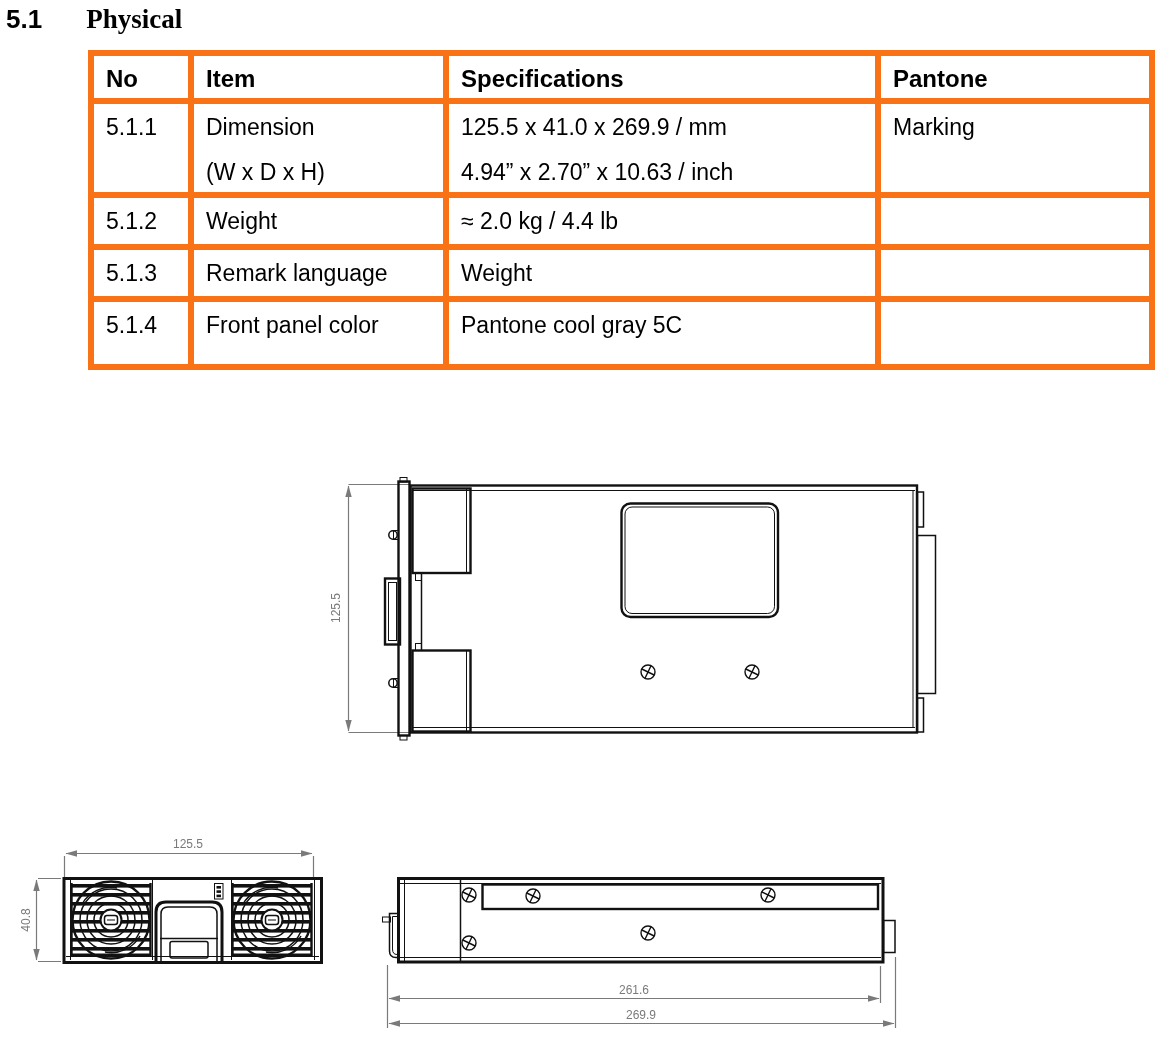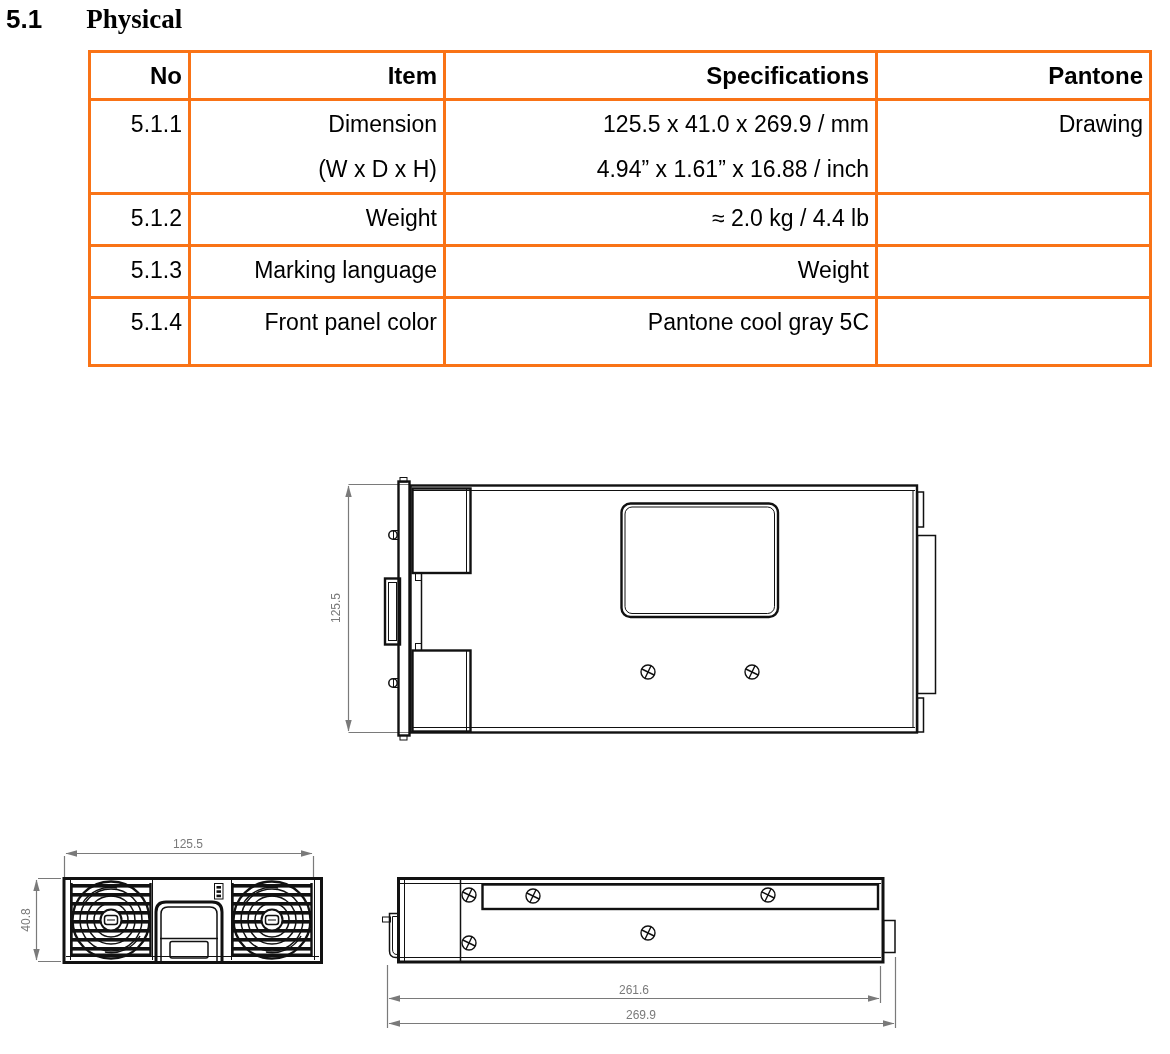--- a/index.html
+++ b/index.html
@@ -14,21 +14,21 @@
   .h-title-serif { font-weight:bold; font-size:27px; font-family:"Liberation Serif","DejaVu Serif",serif; }
   .h-title-sans { font-weight:bold; font-size:27px; font-family:"Liberation Sans","DejaVu Sans",sans-serif; }
   #head-51 { left:6px; top:4px; }
   #head-51 .h-title-serif { margin-left:44px; }
   #head-52 { left:6px; top:405px; }
   #head-52 .h-title-sans { margin-left:56px; }
 
   
   .spec-table { position:absolute; left:88px; top:50px; border-collapse:collapse; table-layout:fixed; }
   .spec-table th, .spec-table td {
-    border:3px solid #f97316; vertical-align:top; text-align:right;
+    border:6px solid #f97316; vertical-align:top; text-align:left;
     padding:9px 6px 0 12px; font-size:23px; line-height:28px; overflow:hidden;
   }
   .spec-table th { font-weight:bold; height:48px; font-size:24px; }
   .row-tall td { height:94px;margin-left:46px; }
   .row-tall .cell-line + .cell-line { margin-top:17px; }
   .row-a td { height:52px; }
   .row-b td { height:52px; }
   .row-c td { height:68px; }
 
   
@@ -69,33 +69,33 @@
     </thead>
     <tbody>
       <tr class="row-tall">
         <td>5.1.1</td>
         <td>
           <div class="cell-line">Dimension</div>
           <div class="cell-line">(W x D x H)</div>
         </td>
         <td>
           <div class="cell-line">125.5 x 41.0 x 269.9 / mm</div>
-          <div class="cell-line">4.94” x 1.61” x 16.88 / inch</div>
+          <div class="cell-line">4.94” x 2.70” x 10.63 / inch</div>
         </td>
-        <td>Drawing</td>
+        <td>Marking</td>
       </tr>
       <tr class="row-a">
         <td>5.1.2</td>
         <td>Weight</td>
         <td>≈ 2.0 kg / 4.4 lb</td>
         <td></td>
       </tr>
       <tr class="row-b">
         <td>5.1.3</td>
-        <td>Marking language</td>
+        <td>Remark language</td>
         <td>Weight</td>
         <td></td>
       </tr>
       <tr class="row-c">
         <td>5.1.4</td>
         <td>Front panel color</td>
         <td>Pantone cool gray 5C</td>
         <td></td>
       </tr>
     </tbody>

